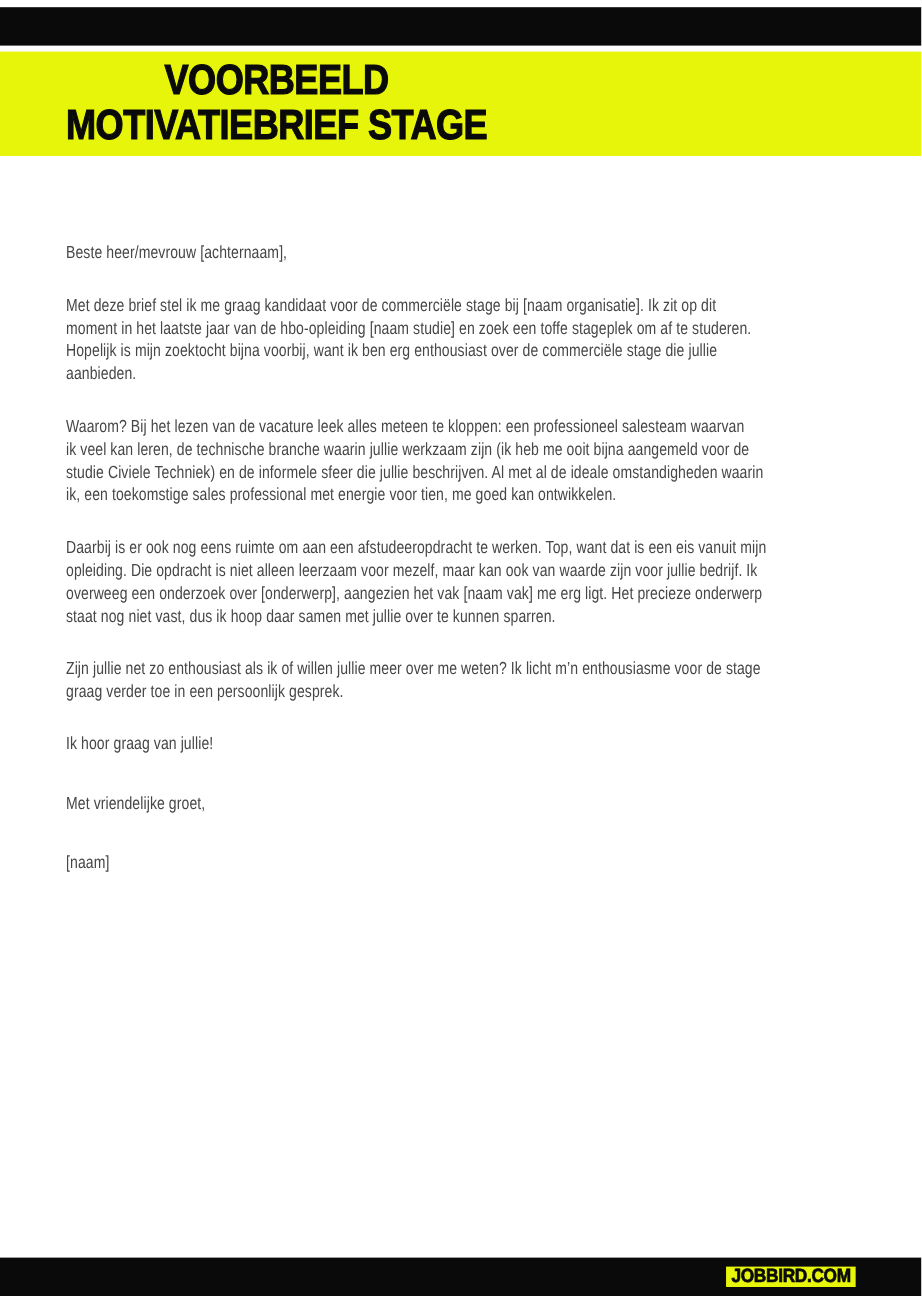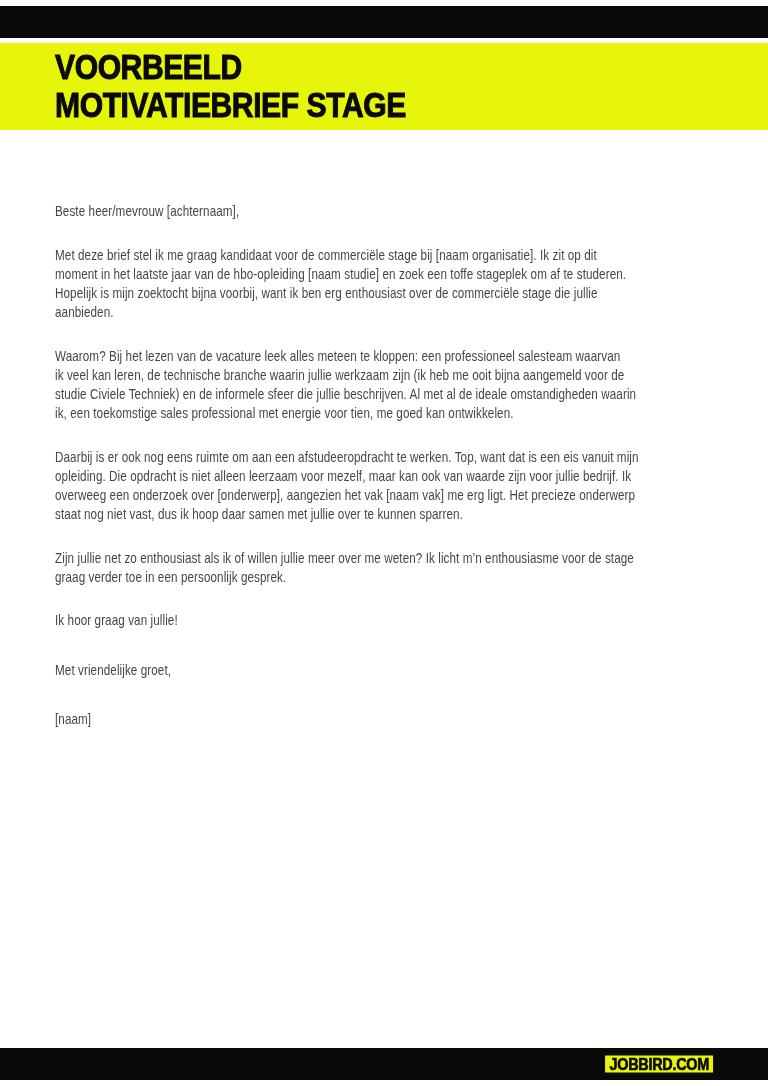--- a/index.html
+++ b/index.html
@@ -17,20 +17,21 @@
     overflow:hidden;
     font-family:"Liberation Sans",sans-serif;
   }
   .top-bar{
     position:absolute;top:6px;left:0;width:100%;height:32px;
     background:var(--bar-black);
   }
   .banner{
     position:absolute;top:43px;left:0;width:100%;height:87px;
     background:var(--brand-yellow);
+    text-align:center;
   }
   .banner-title{
     position:absolute;left:55px;top:5px;
     color:#0a0a0a;
     font-weight:bold;
     font-size:35px;
     line-height:38px;
     letter-spacing:-0.5px;
     -webkit-text-stroke:1px #0a0a0a;
     transform:scaleX(0.86);

